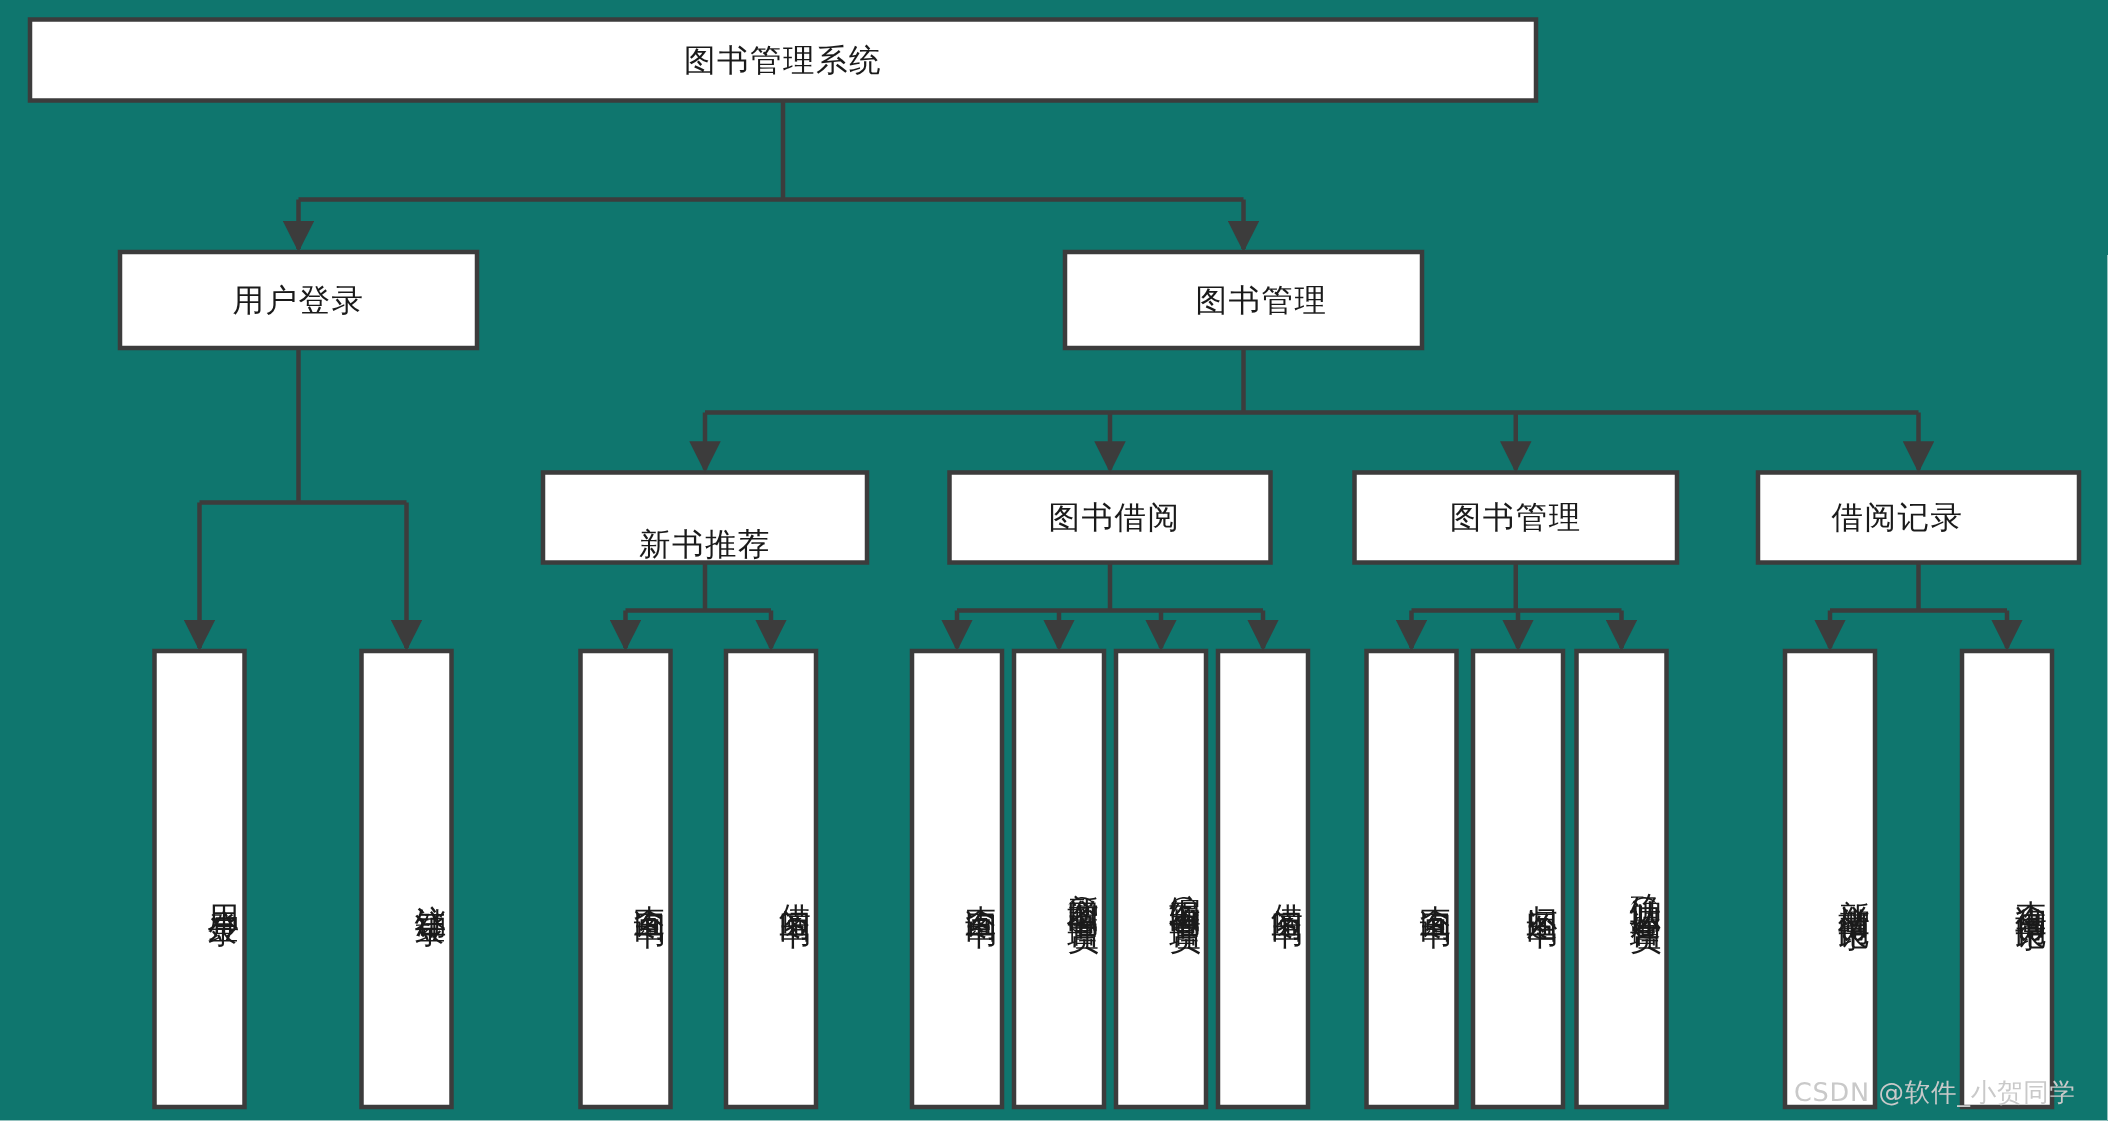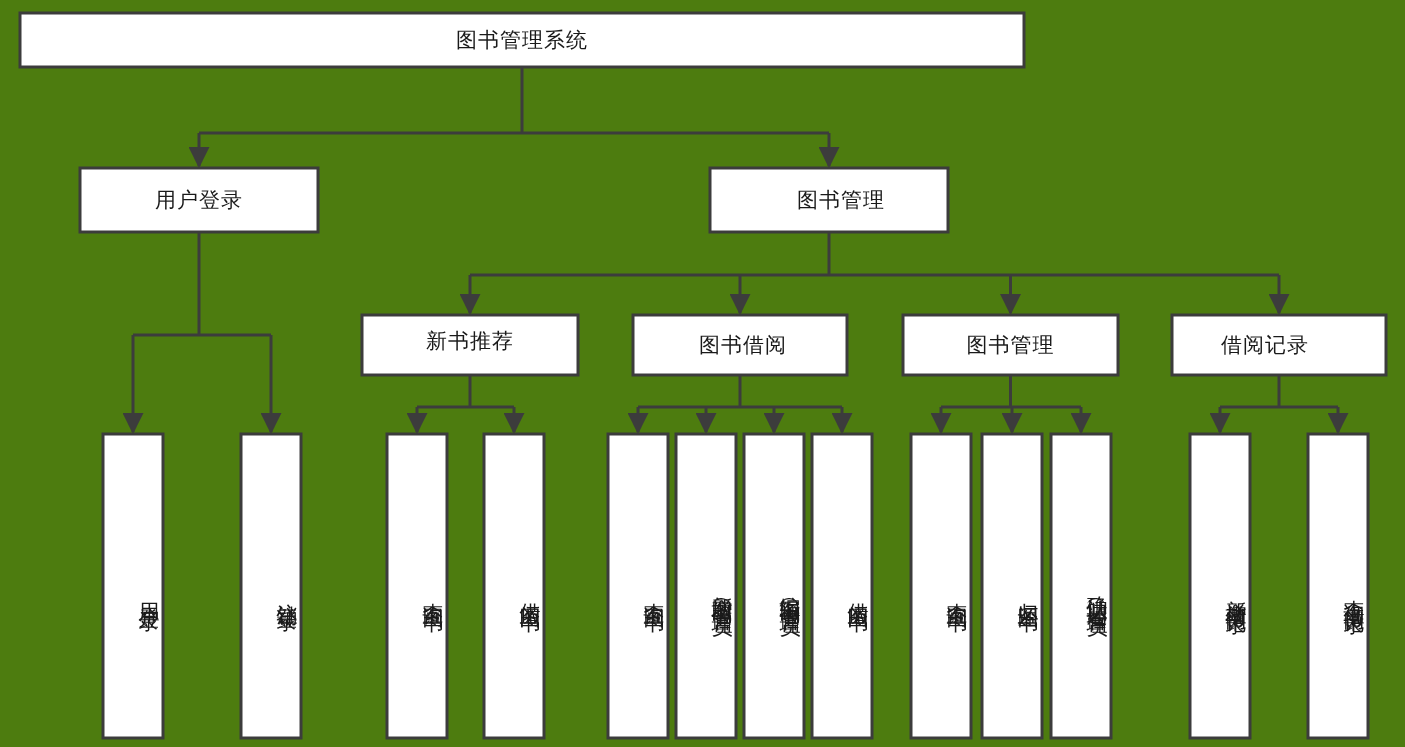--- a/index.html
+++ b/index.html
@@ -7,21 +7,21 @@
     padding: 0;
     background: #ffffff;
   }
   body {
     font-family: "DejaVu Sans", "Liberation Sans", sans-serif;
   }
   #canvas {
     position: relative;
     width: 1405px;
     height: 747px;
-    background: #4d7c0f;
+    background: #0f766e;
     overflow: hidden;
   }
   #diagram-svg {
     position: absolute;
     left: 0;
     top: 0;
     width: 1405px;
     height: 747px;
   }
   .node-label-h {
@@ -125,33 +125,34 @@
         <path d="M 1220 407 L 1338 407"></path>
         <path d="M 1220 407 L 1220 432" marker-end="url(#arrow)"></path>
         <path d="M 1338 407 L 1338 432" marker-end="url(#arrow)"></path>
       </g>
   </svg>
 
   <div id="labels-layer">
       <div class="node-label-h" style="left: 20px; top: 13px; width: 1004px; height: 54px;">图书管理系统</div>
       <div class="node-label-h" style="left: 80px; top: 168px; width: 238px; height: 64px;">用户登录</div>
       <div class="node-label-h" style="left: 710px; top: 168px; width: 262px; height: 64px;">图书管理</div>
-      <div class="node-label-h" style="left: 362px; top: 311px; width: 216px; height: 60px;">新书推荐</div>
+      <div class="node-label-h" style="left: 362px; top: 333px; width: 216px; height: 60px;">新书推荐</div>
       <div class="node-label-h" style="left: 636px; top: 315px; width: 214px; height: 60px;">图书借阅</div>
       <div class="node-label-h" style="left: 903px; top: 315px; width: 215px; height: 60px;">图书管理</div>
       <div class="node-label-h" style="left: 1172px; top: 315px; width: 186px; height: 60px;">借阅记录</div>
       <div class="node-label-v" style="left: 103px; top: 434px; width: 60px; height: 304px;">用户登录</div>
       <div class="node-label-v" style="left: 241px; top: 434px; width: 60px; height: 304px;">注销登录</div>
       <div class="node-label-v" style="left: 387px; top: 434px; width: 60px; height: 304px;">查询图书</div>
       <div class="node-label-v" style="left: 484px; top: 434px; width: 60px; height: 304px;">借阅图书</div>
       <div class="node-label-v" style="left: 608px; top: 434px; width: 60px; height: 304px;">查询图书</div>
       <div class="node-label-v" style="left: 676px; top: 434px; width: 60px; height: 304px;">新增图书（管理员）</div>
       <div class="node-label-v" style="left: 744px; top: 434px; width: 60px; height: 304px;">编辑图书（管理员）</div>
       <div class="node-label-v" style="left: 812px; top: 434px; width: 60px; height: 304px;">借阅图书</div>
       <div class="node-label-v" style="left: 911px; top: 434px; width: 60px; height: 304px;">查询图书</div>
       <div class="node-label-v" style="left: 982px; top: 434px; width: 60px; height: 304px;">归还图书</div>
       <div class="node-label-v" style="left: 1051px; top: 434px; width: 60px; height: 304px;">确认归还（管理员）</div>
       <div class="node-label-v" style="left: 1190px; top: 434px; width: 60px; height: 304px;">新增借阅记录</div>
       <div class="node-label-v" style="left: 1308px; top: 434px; width: 60px; height: 304px;">查询借阅记录</div>
     </div>
 
+  <div class="watermark" style="left: 1196px; top: 717px;">CSDN @软件_小贺同学</div>
 
 </div>
 
 </body></html>

